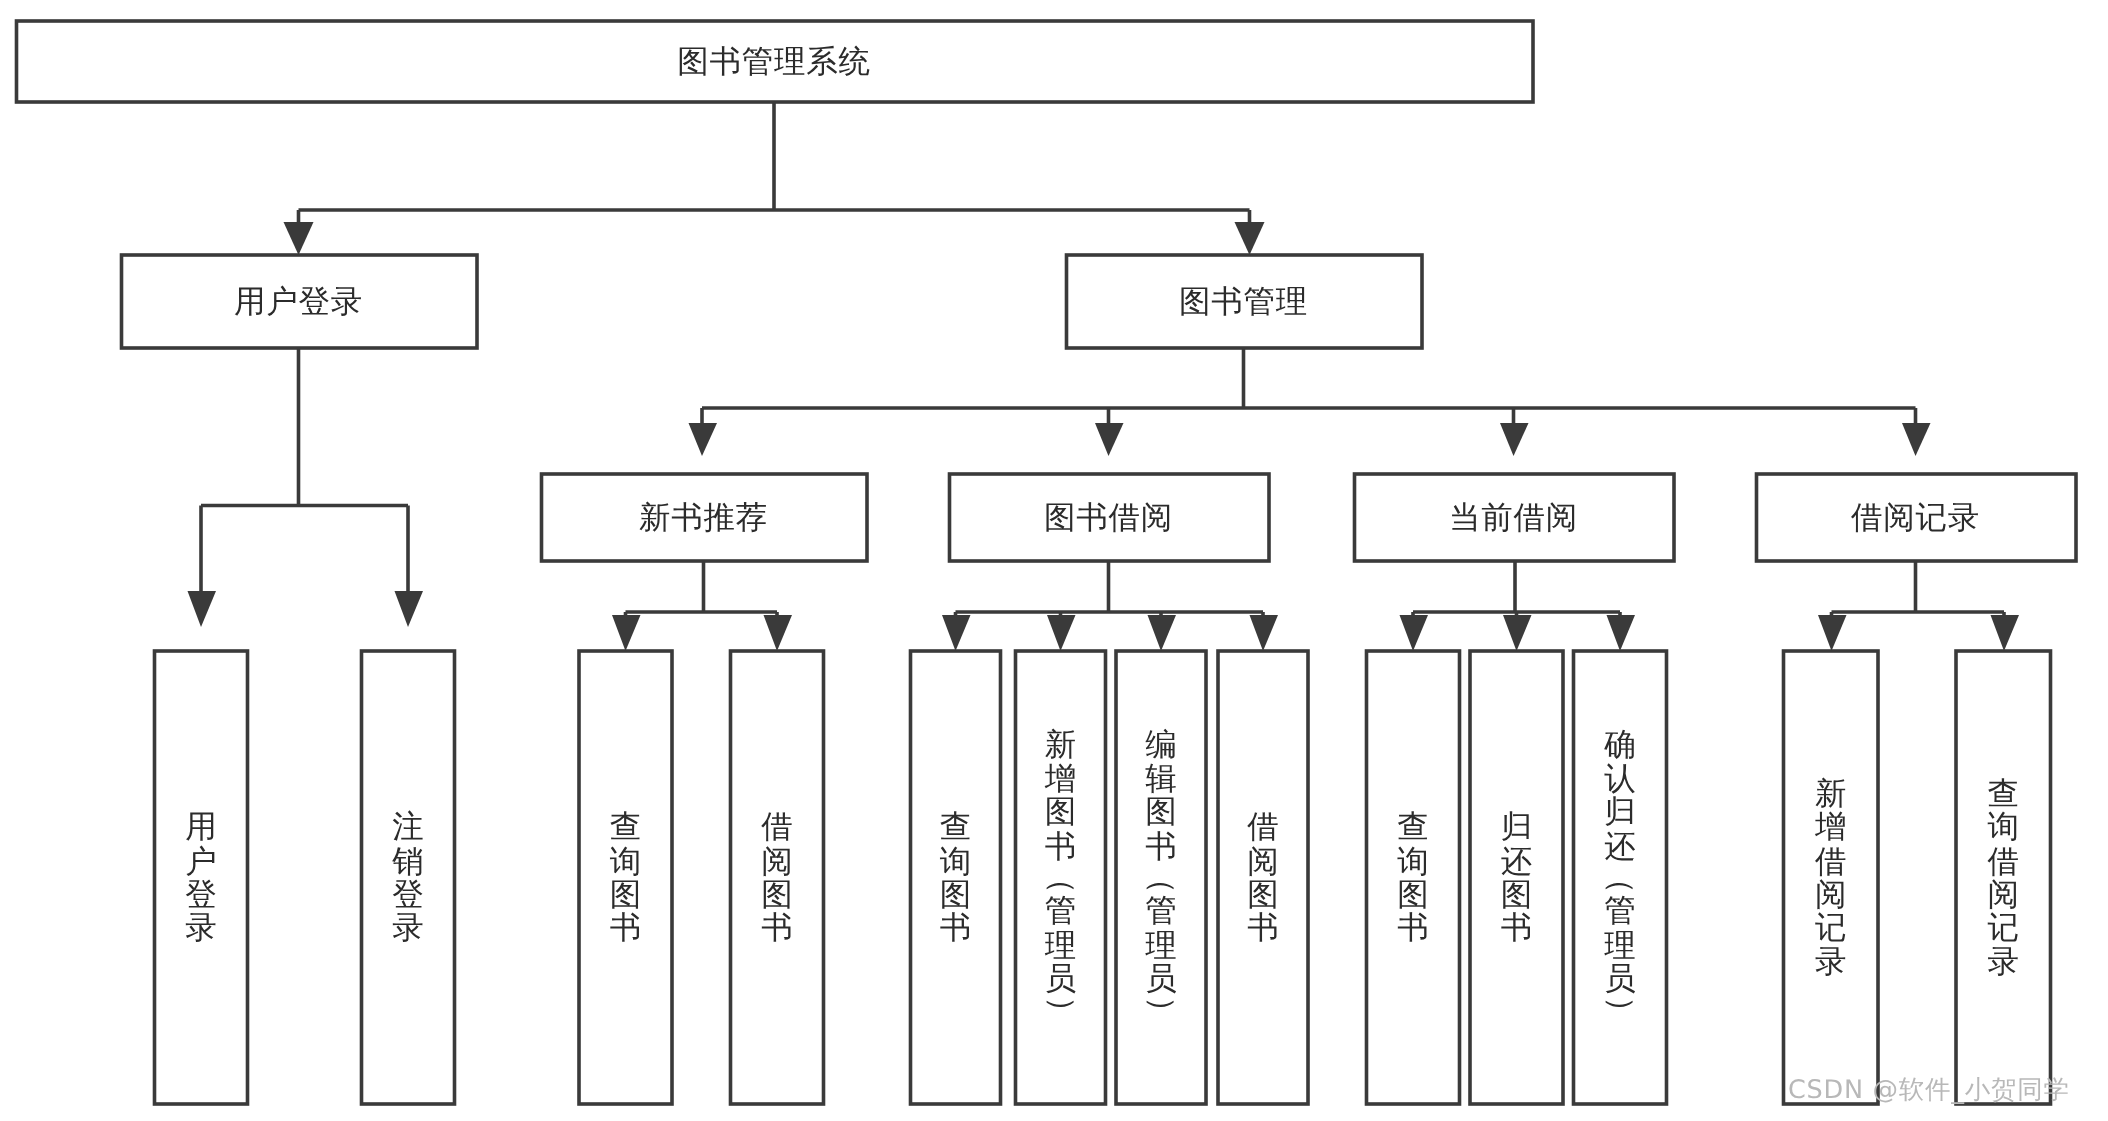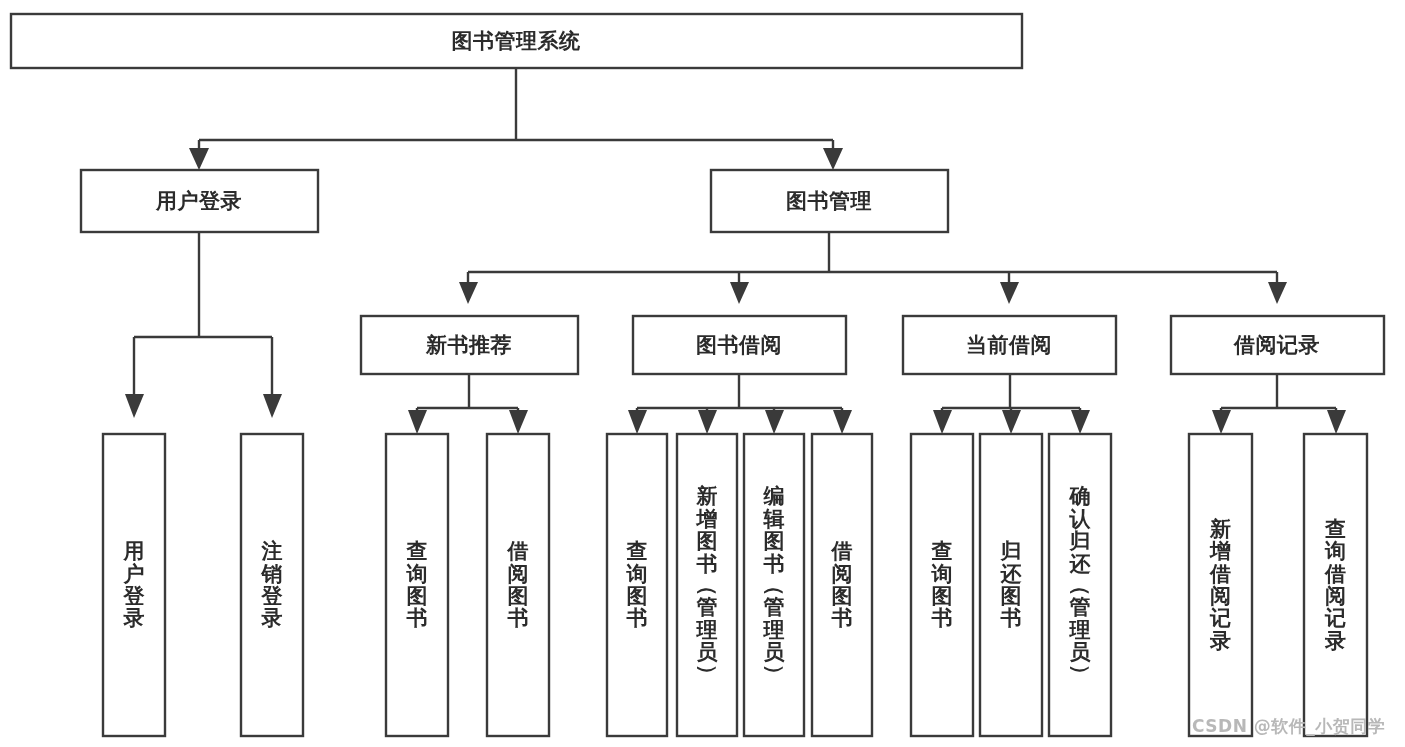--- a/index.html
+++ b/index.html
@@ -13,21 +13,20 @@
     height: 747px;
     font-family: "Liberation Sans", "DejaVu Sans", sans-serif;
     overflow: hidden;
     position: relative;
   }
   #diagram-root {
     position: relative;
     width: 1405px;
     height: 747px;
     background: #ffffff;
-    font-weight: bold;
   }
   svg#diagram-svg {
     position: absolute;
     left: 0;
     top: 0;
     width: 1405px;
     height: 747px;
     display: block;
   }
   .node-box {

